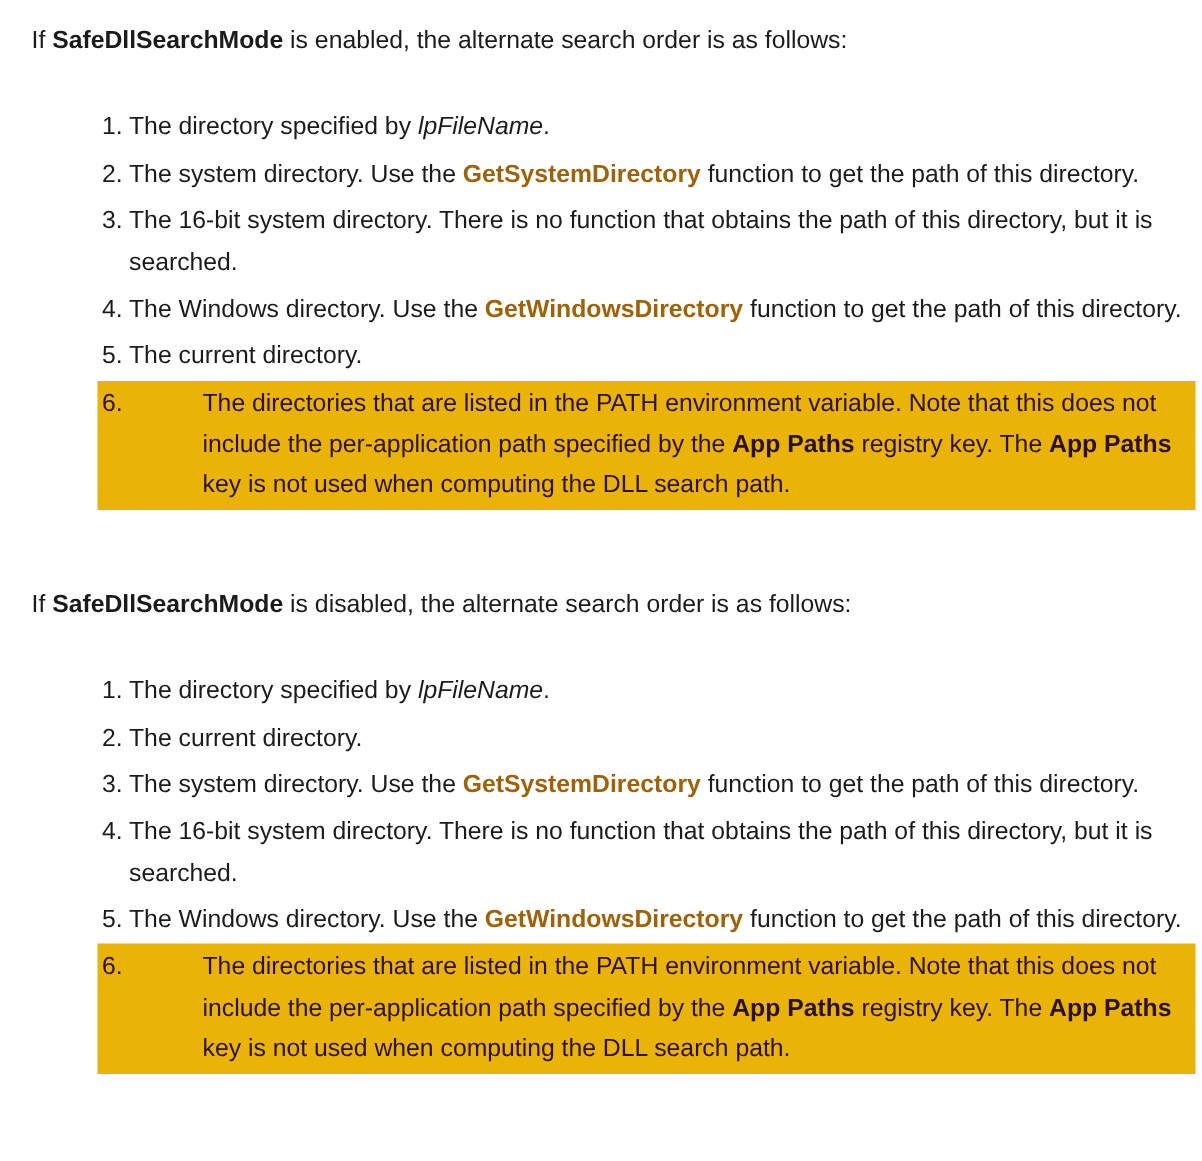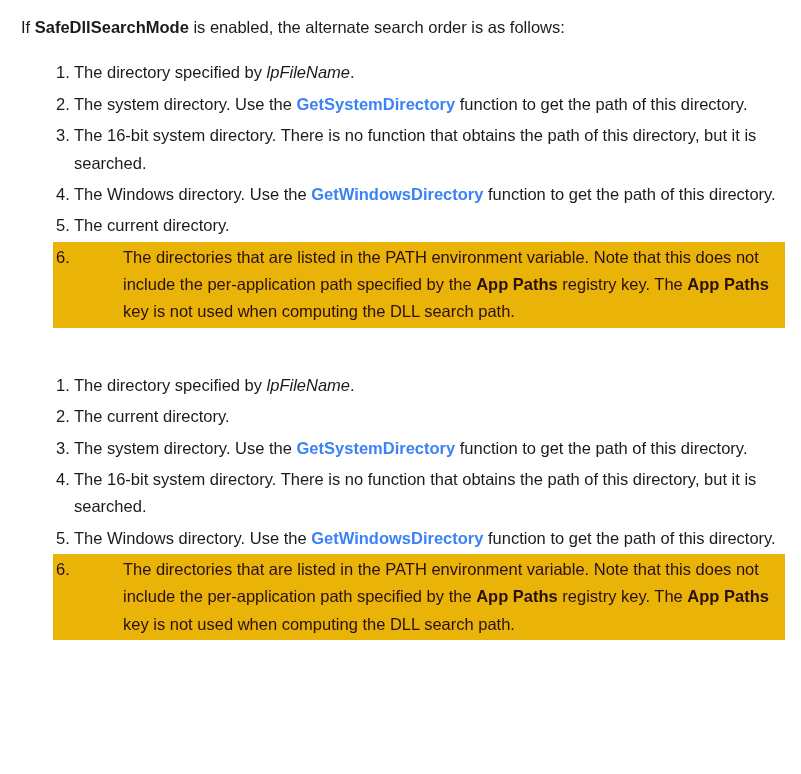--- a/index.html
+++ b/index.html
@@ -25,21 +25,21 @@
   .intro {
     margin: 0;
     padding: 15px 20px 0 21px;
     line-height: 1.48;
     color: #1b1b1b;
   }
   .intro b { font-weight: 700; }
 
   ol.search-list {
     list-style: none;
-    margin: 4px;
+    margin: 16px;
     padding: 0;
     counter-reset: sitem;
   }
   ol.search-list > li {
     counter-increment: sitem;
     position: relative;
     padding: 2px 20px 2px 70px;
     line-height: 1.66;
     box-sizing: border-box;
     width: 801px;
@@ -62,21 +62,21 @@
     padding-right: 8px;
   }
   ol.search-list > li.highlight::before {
     left: 3px;
   }
 
   .list-gap-top { height: 14px; }
   .section-gap { height: 20px; }
 
   .fn-link {
-    color: #3b82f6;
+    color: #a16207;
     font-weight: 700;
     text-decoration: none;
     cursor: pointer;
   }
 
   em.param {
     font-style: italic;
   }
   b.strong { font-weight: 700; }
 </style>
@@ -88,20 +88,21 @@
     <div class="list-gap-top"></div>
     <ol class="search-list">
       <li class=""><span>The directory specified by </span><em class="param">lpFileName</em><span>.</span></li>
       <li class=""><span>The system directory. Use the </span><a class="fn-link">GetSystemDirectory</a><span> function to get the path of this directory.</span></li>
       <li class=""><span>The 16-bit system directory. There is no function that obtains the path of this directory, but it is searched.</span></li>
       <li class=""><span>The Windows directory. Use the </span><a class="fn-link">GetWindowsDirectory</a><span> function to get the path of this directory.</span></li>
       <li class=""><span>The current directory.</span></li>
       <li class="highlight"><span>The directories that are listed in the PATH environment variable. Note that this does not include the per-application path specified by the </span><b class="strong">App Paths</b><span> registry key. The </span><b class="strong">App Paths</b><span> key is not used when computing the DLL search path.</span></li>
     </ol>
     <div class="section-gap"></div>
+    <p class="intro"><span>If </span><b>SafeDllSearchMode</b><span> is disabled, the alternate search order is as follows:</span></p>
     <div class="list-gap-top"></div>
     <ol class="search-list">
       <li class=""><span>The directory specified by </span><em class="param">lpFileName</em><span>.</span></li>
       <li class=""><span>The current directory.</span></li>
       <li class=""><span>The system directory. Use the </span><a class="fn-link">GetSystemDirectory</a><span> function to get the path of this directory.</span></li>
       <li class=""><span>The 16-bit system directory. There is no function that obtains the path of this directory, but it is searched.</span></li>
       <li class=""><span>The Windows directory. Use the </span><a class="fn-link">GetWindowsDirectory</a><span> function to get the path of this directory.</span></li>
       <li class="highlight"><span>The directories that are listed in the PATH environment variable. Note that this does not include the per-application path specified by the </span><b class="strong">App Paths</b><span> registry key. The </span><b class="strong">App Paths</b><span> key is not used when computing the DLL search path.</span></li>
     </ol>
   </div>

